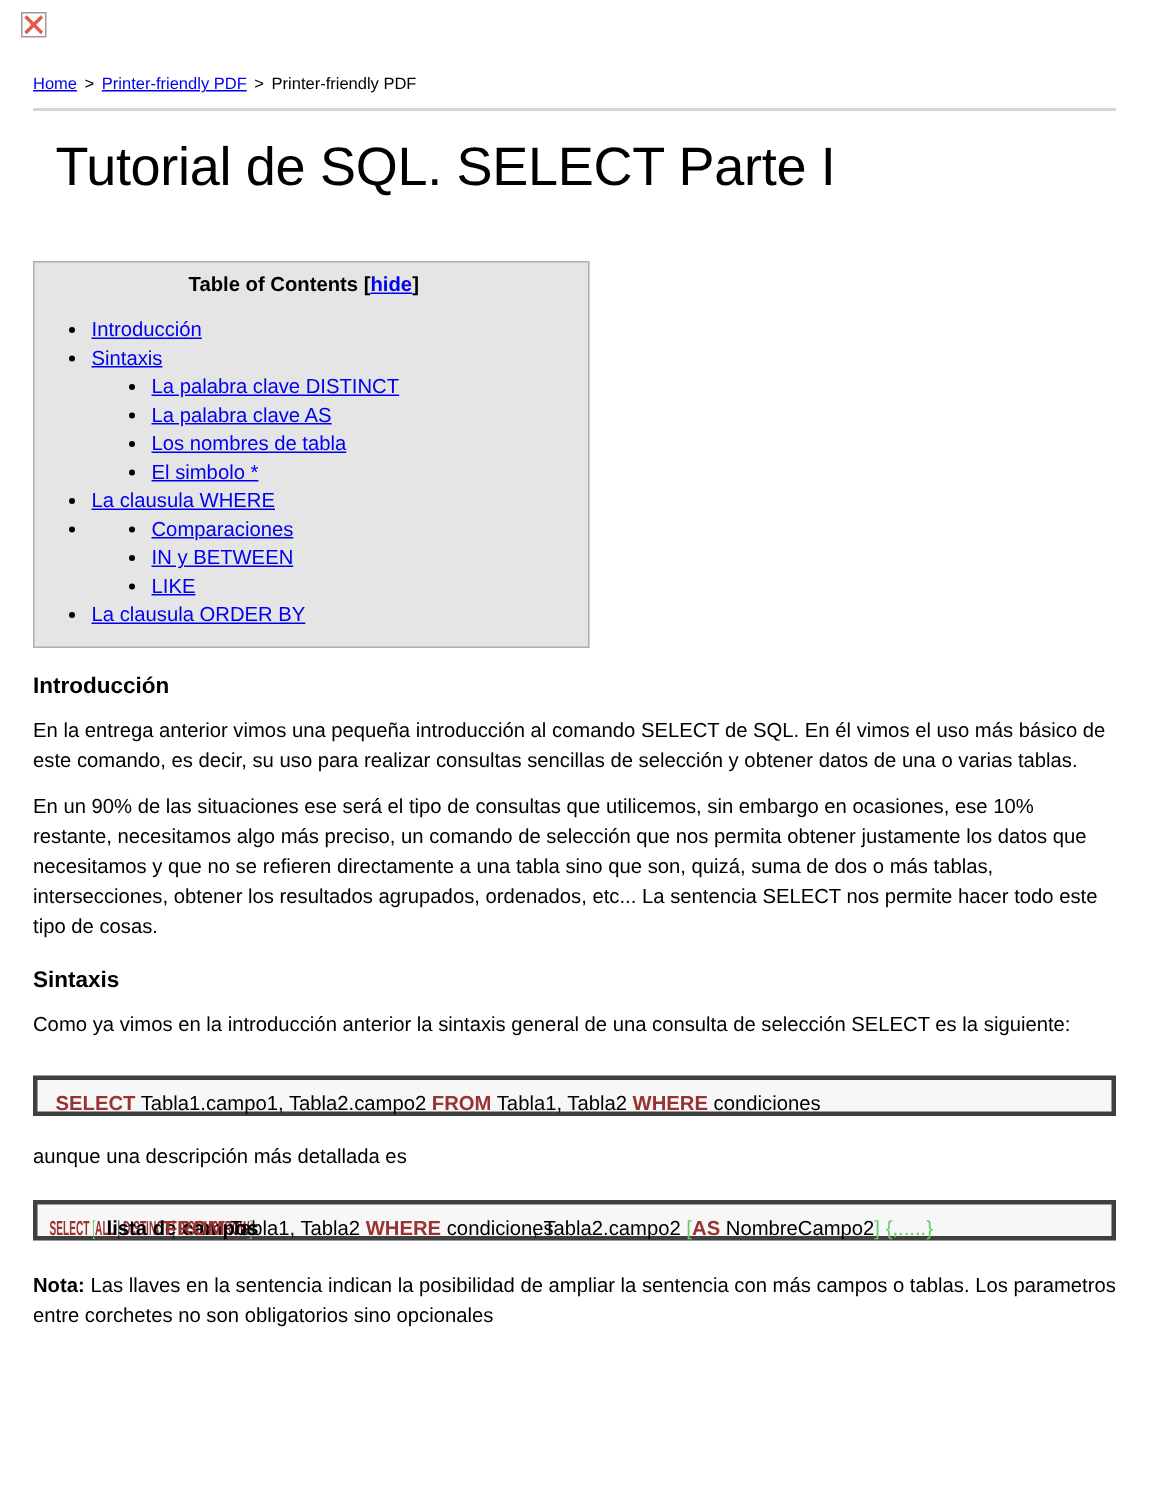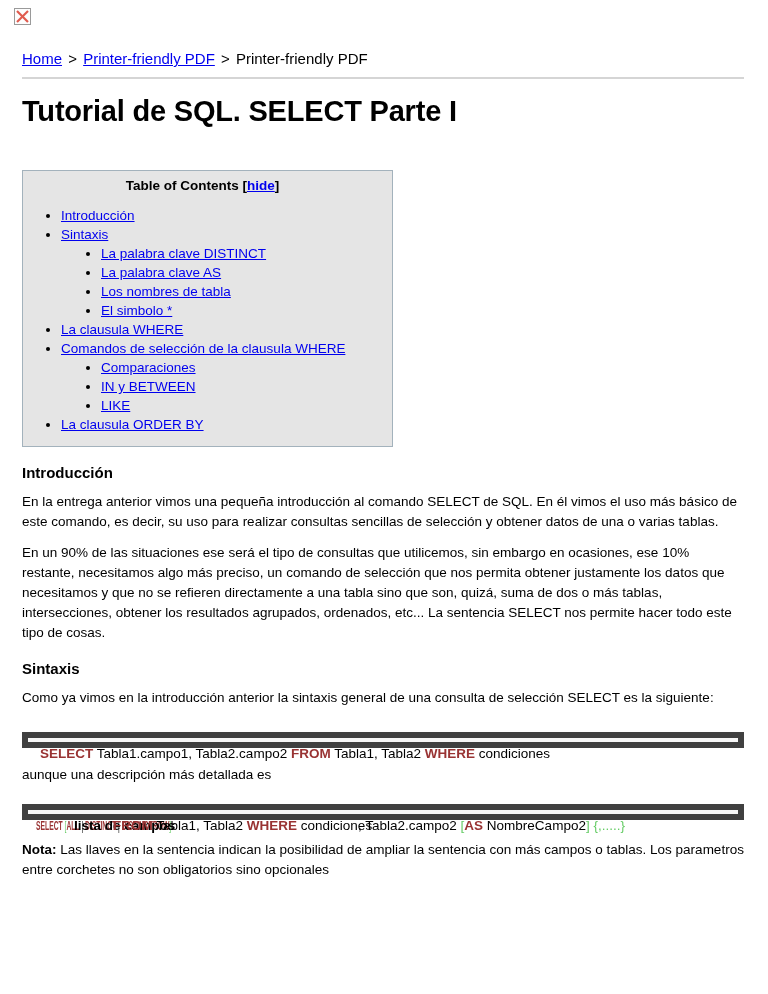--- a/index.html
+++ b/index.html
@@ -21,34 +21,35 @@
     width: 17px; height: 17px;
     border: 1px solid #9a9a9a;
     background: #fdfdfd;
     display: inline-block;
     position: relative;
     margin-left: -8px;
   }
   .broken-img svg { position: absolute; top: 1px; left: 1px; }
   .published-line { margin-top: 1px; font-size: 14px; }
   .site-name { font-weight: bold; font-style: italic; }
-  .breadcrumb { margin-top: 22px; font-size: 15px; }
+  .breadcrumb { margin-top: 22px; font-size: 11px; }
   .breadcrumb .sep { color: #000; margin: 0 2px; }
   .header-rule {
     margin-top: 10px;
     border: 0;
     border-top: 2px solid #d5d5d5;
     height: 0;
   }
 
   h1.page-title {
-    font-size: 29px;
-    font-weight: bold;
+    font-size: 36px;
+    font-weight: normal;
     margin-top: 16px;
     letter-spacing: -0.2px;
+    margin-left: 15px;
   }
 
   
   .toc-box {
     margin-top: 42px;
     width: 371px;
     background: #e5e5e5;
     border: 1px solid #a3b2bc;
     padding: 7px 10px 10px 0;
   }
@@ -59,22 +60,22 @@
 
   
   h2.section-heading { font-size: 15px; font-weight: bold; margin-top: 17px; }
   p.body-par { margin-top: 11px; line-height: 20px; }
   .gap-lg { margin-top: 21px; }
 
   
   .code-box {
     margin-top: 24px;
     background: #f7f7f7;
-    border: 6px solid #404040;
-    height: 16px;
+    border: 3px solid #404040;
+    height: 27px;
     position: relative;
   }
   .code-line {
     position: absolute;
     top: 7px;
     left: 12px;
     white-space: nowrap;
     font-size: 13.5px;
     line-height: 18px;
   }
@@ -129,21 +130,21 @@
     </div>
     <ul>
         <li><a href="#">Introducción</a></li>
         <li><a href="#">Sintaxis</a><ul>
             <li><a href="#">La palabra clave DISTINCT</a></li>
             <li><a href="#">La palabra clave AS</a></li>
             <li><a href="#">Los nombres de tabla</a></li>
             <li><a href="#">El simbolo *</a></li>
           </ul></li>
         <li><a href="#">La clausula WHERE</a></li>
-        <li><a href="#">Comandos de selección de la clausula WHERE</a><ul>
+        <li><ul>
             <li><a href="#">Comparaciones</a></li>
             <li><a href="#">IN y BETWEEN</a></li>
             <li><a href="#">LIKE</a></li>
           </ul></li>
         <li><a href="#">La clausula ORDER BY</a></li>
       </ul>
   </div>
 
   
   <h2 class="section-heading">Introducción</h2>

